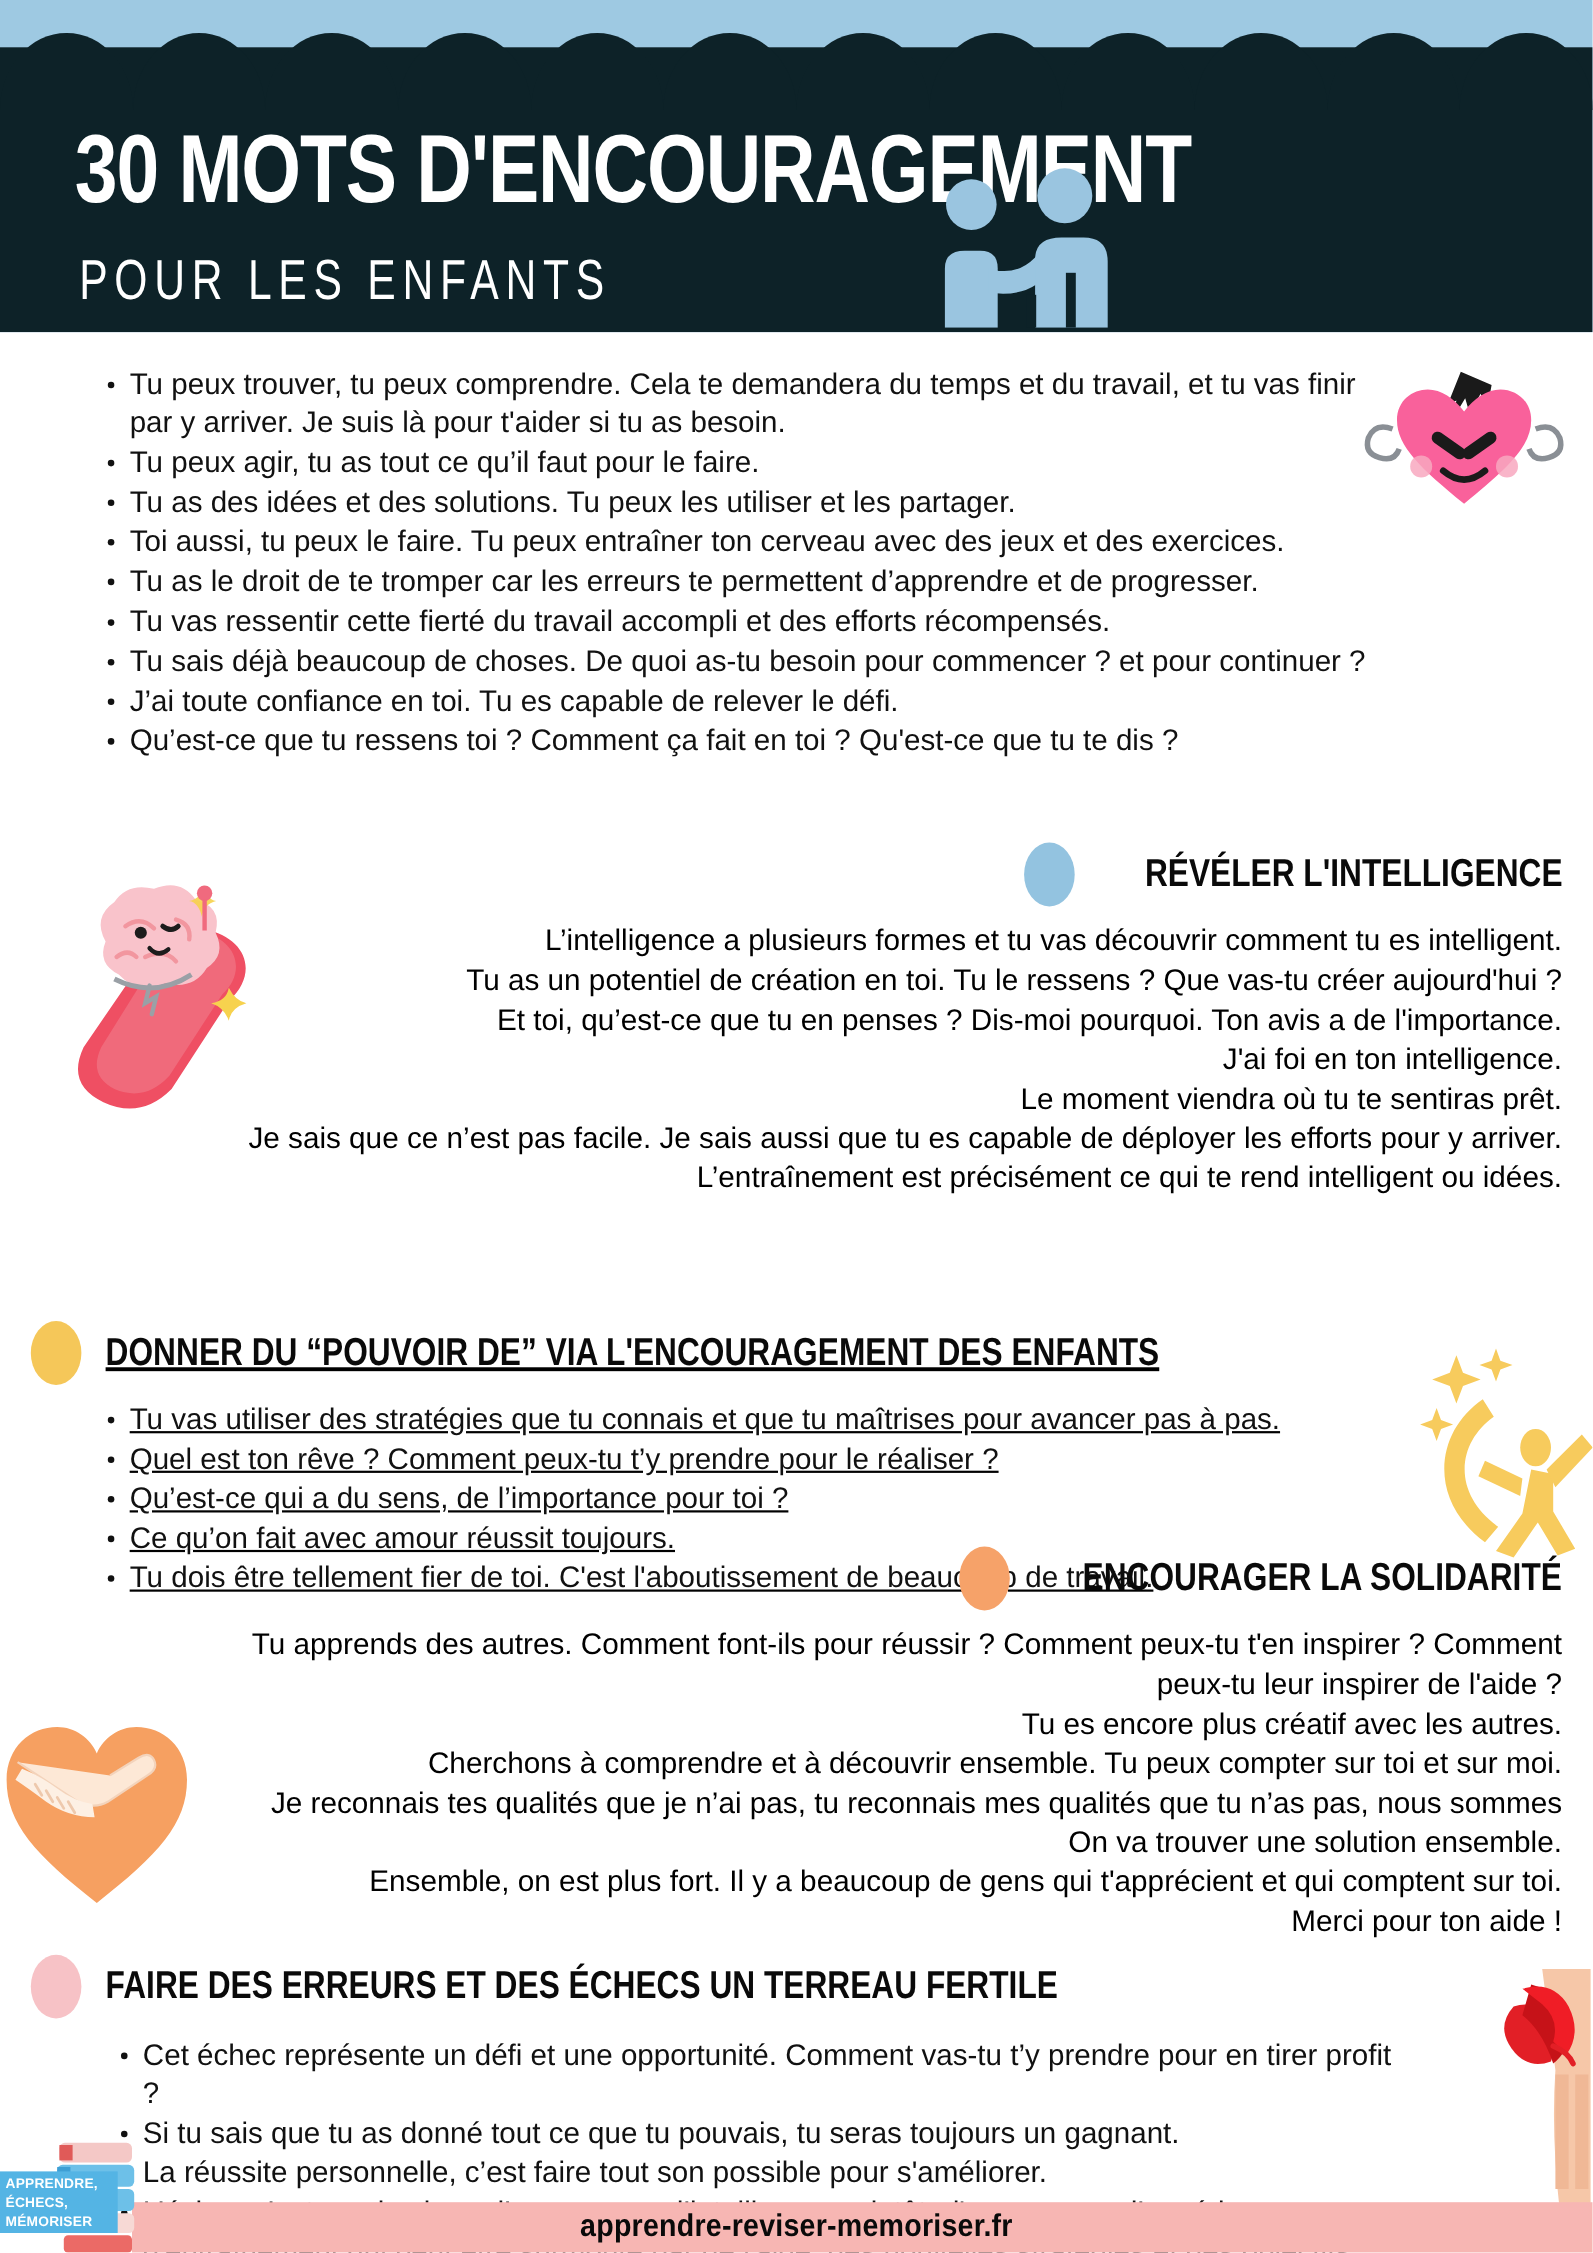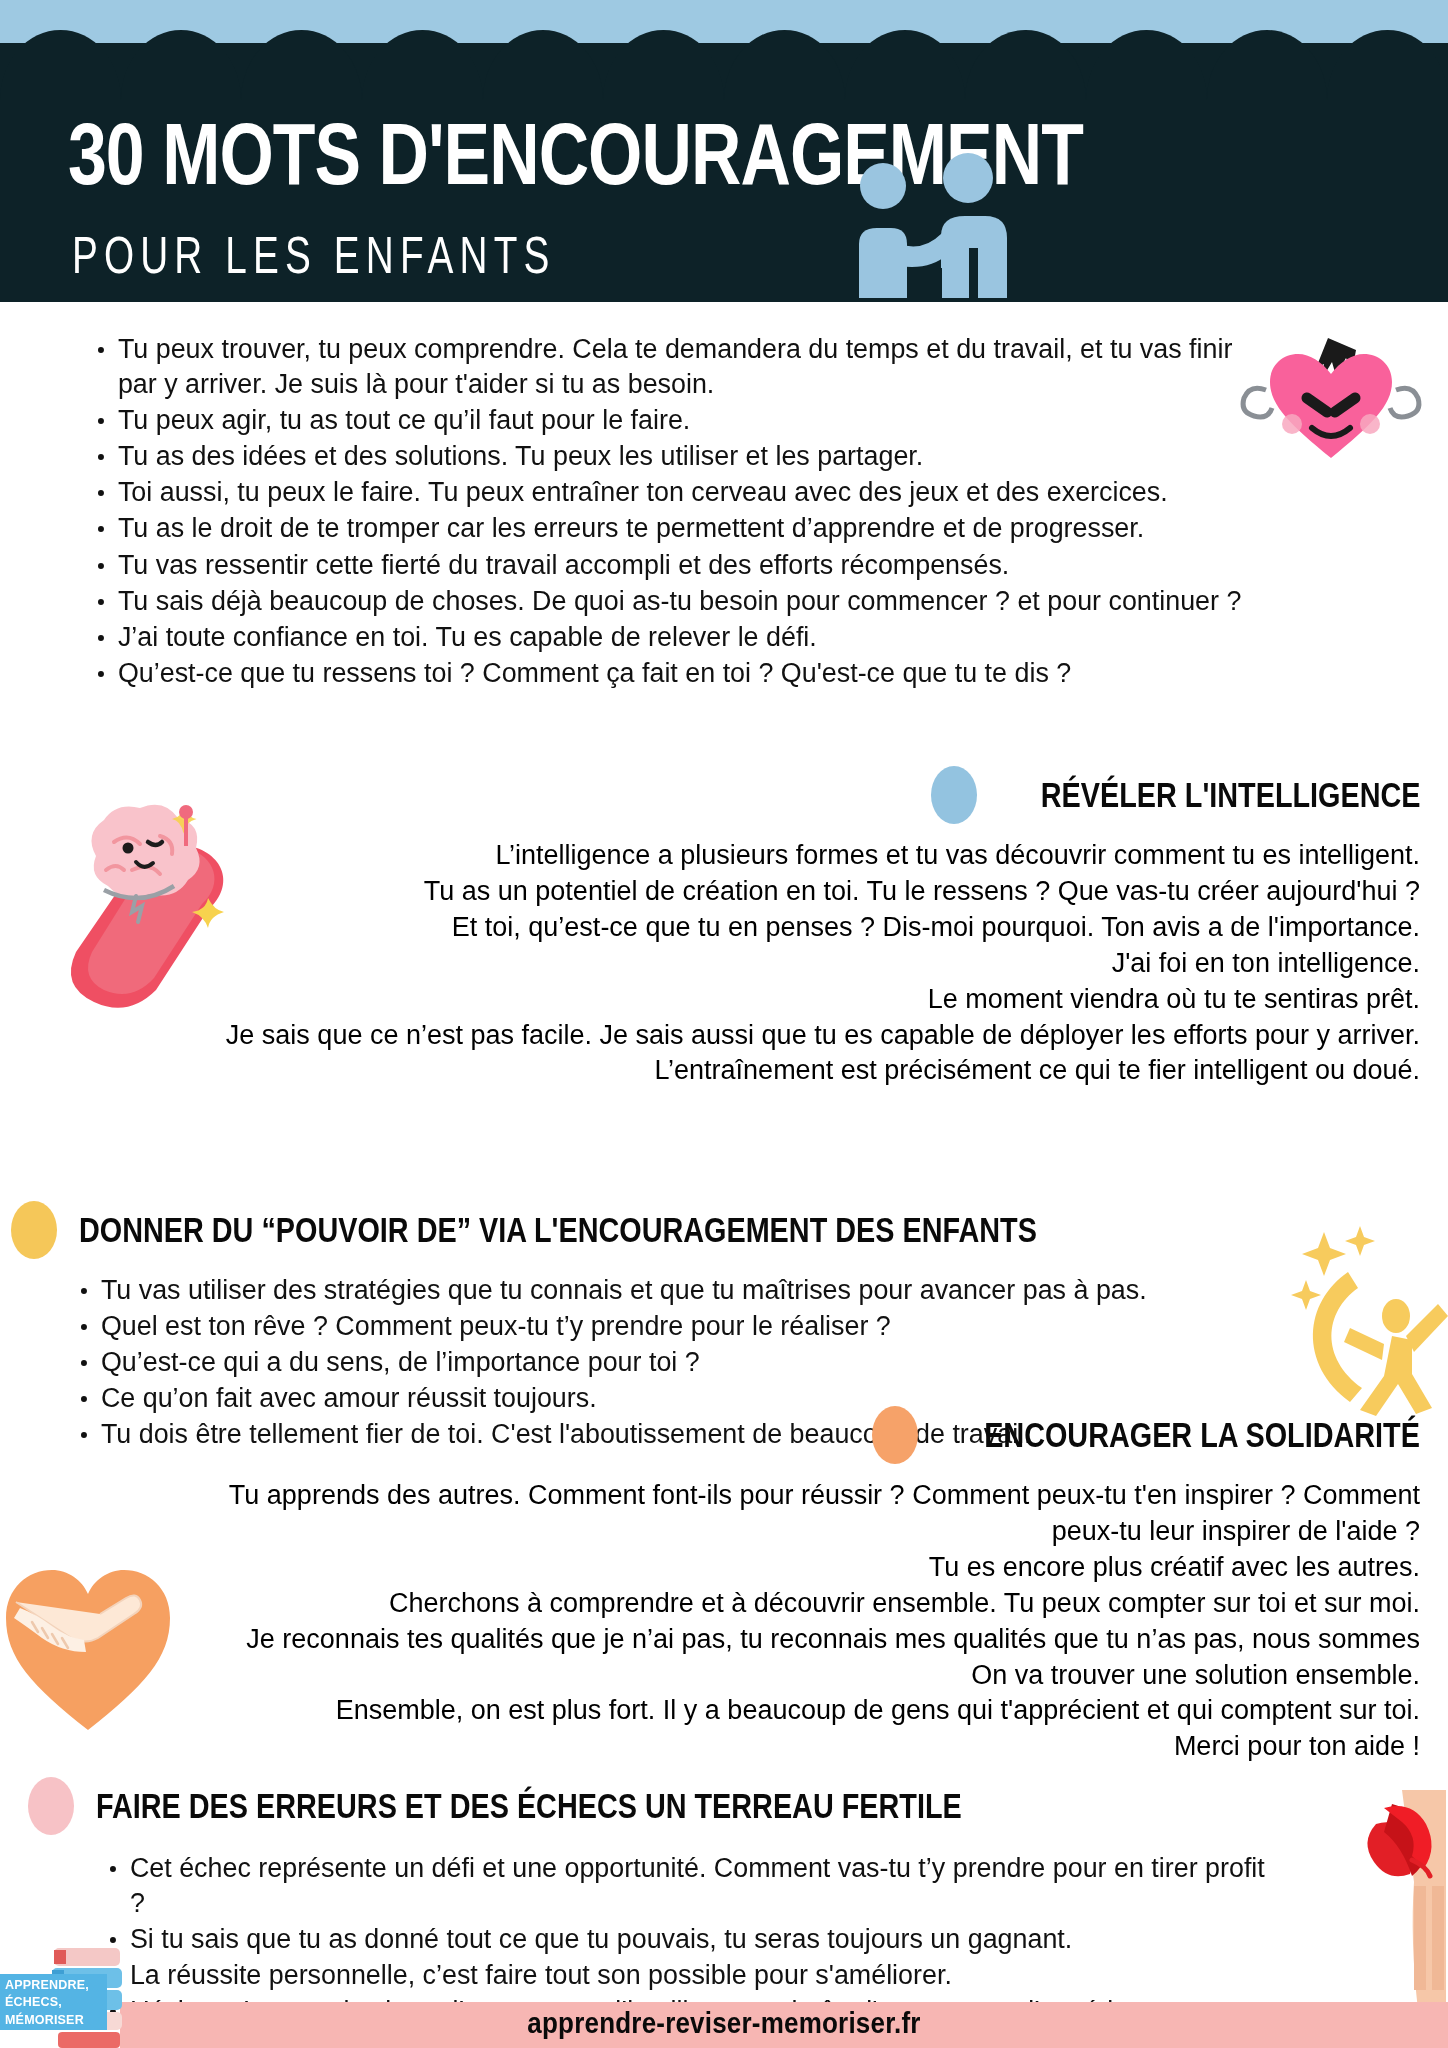--- a/index.html
+++ b/index.html
@@ -253,42 +253,42 @@
       <div class="dot" style="background:#93c3e0; margin-right:26px;"></div>
       <div class="sec-title">RÉVÉLER L'INTELLIGENCE</div>
     </div>
     <div class="para" style="margin-top:14px;">
       <div>L’intelligence a plusieurs formes et tu vas découvrir comment tu es intelligent.</div>
       <div>Tu as un potentiel de création en toi. Tu le ressens ? Que vas-tu créer aujourd'hui ?</div>
       <div>Et toi, qu’est-ce que tu en penses ? Dis-moi pourquoi. Ton avis a de l'importance.</div>
       <div>J'ai foi en ton intelligence.</div>
       <div>Le moment viendra où tu te sentiras prêt.</div>
       <div>Je sais que ce n’est pas facile. Je sais aussi que tu es capable de déployer les efforts pour y arriver.</div>
-      <div>L’entraînement est précisément ce qui te fier intelligent ou doué.</div>
+      <div>L’entraînement est précisément ce qui te rend intelligent ou idées.</div>
     </div>
   </div>
 
   <svg class="ill" style="left:36px; top:790px; width:210px; height:230px;" viewBox="0 0 210 230">
     <path d="M150 55 C188 62 200 95 172 120 L120 200 Q92 228 58 212 Q24 196 40 162 L88 92 Z" fill="#ef4f63"></path>
     <path d="M150 58 C180 66 188 94 166 114 L118 188 Q96 212 68 200 Q44 188 56 162 L96 98 Z" fill="#f07383" opacity="0.75"></path>
     <path d="M60 66 Q48 44 68 30 Q80 12 104 18 Q128 8 142 28 Q166 34 160 58 Q170 78 152 90
              Q140 110 114 104 Q88 114 72 96 Q52 86 60 66 Z" fill="#f9c3cb"></path>
     <path d="M78 52 q14 -10 26 2 M96 80 q18 -8 28 4 M70 80 q10 -8 18 0 M124 46 q14 4 12 18" stroke="#f2969f" stroke-width="4" fill="none" stroke-linecap="round"></path>
     <circle cx="92" cy="58" r="5.5" fill="#1c1c1c"></circle>
     <path d="M112 52 q8 6 14 0" stroke="#1c1c1c" stroke-width="4.5" fill="none" stroke-linecap="round"></path>
     <path d="M100 72 q8 9 17 1" stroke="#1c1c1c" stroke-width="4" fill="none" stroke-linecap="round"></path>
     <path d="M68 100 q36 18 70 -4" stroke="#9aa0a6" stroke-width="4.5" fill="none"></path>
     <path d="M100 106 l-4 16 l10 -6 l-4 16" stroke="#9aa0a6" stroke-width="4" fill="none" stroke-linecap="round"></path>
     <path d="M160 16 q4 18 16 20 q-16 4 -18 20 q-4 -18 -16 -20 q16 -4 18 -20 Z" fill="#f6d24b" opacity="0.9" transform="translate(-8,-4) scale(0.72) translate(58,10)"></path>
     <circle cx="150" cy="22" r="7" fill="#f06a7e"></circle>
     <path d="M150 28 L150 56" stroke="#f06a7e" stroke-width="4"></path>
     <path d="M172 108 q6 12 16 14 q-14 4 -16 16 q-4 -12 -16 -16 q14 -2 16 -14 Z" fill="#f7d24e"></path>
   </svg>
 
-  <div class="section" style="left:11px; top:1201px; width:1250px;">
+  <div class="section" style="left:28px; top:1201px; width:1250px;text-decoration:underline;">
     <div class="sec-head">
       <div class="dot" style="background:#f5c759"></div>
       <div class="sec-title">DONNER DU “POUVOIR DE” VIA L'ENCOURAGEMENT DES ENFANTS</div>
     </div>
     <ul class="bullets" style="margin-top:14px; margin-left:66px; width:1160px;">
       <li>Tu vas utiliser des stratégies que tu connais et que tu maîtrises pour avancer pas à pas.</li>
       <li>Quel est ton rêve ? Comment peux-tu t’y prendre pour le réaliser ?</li>
       <li>Qu’est-ce qui a du sens, de l’importance pour toi ?</li>
       <li>Ce qu’on fait avec amour réussit toujours.</li>
       <li>Tu dois être tellement fier de toi. C'est l'aboutissement de beaucoup de travail.</li>

